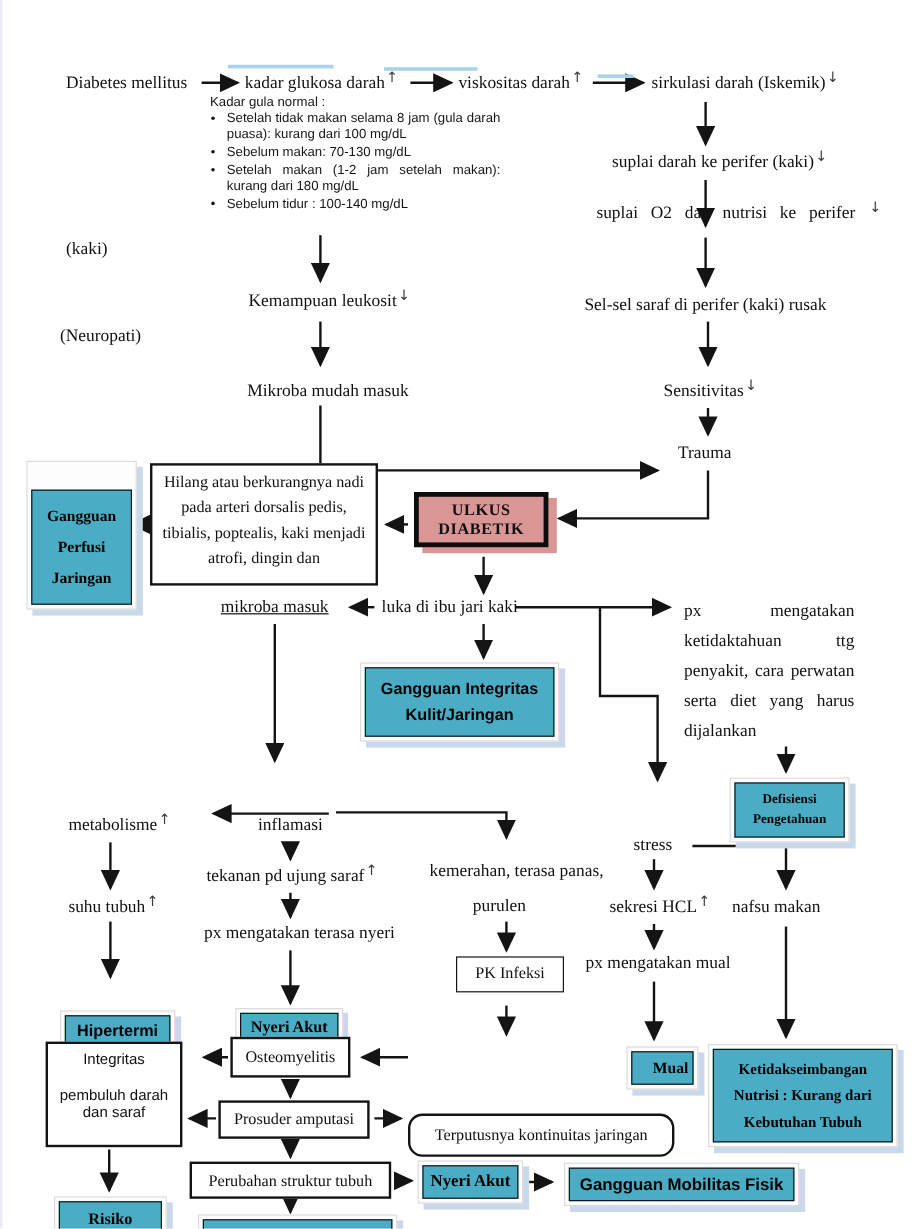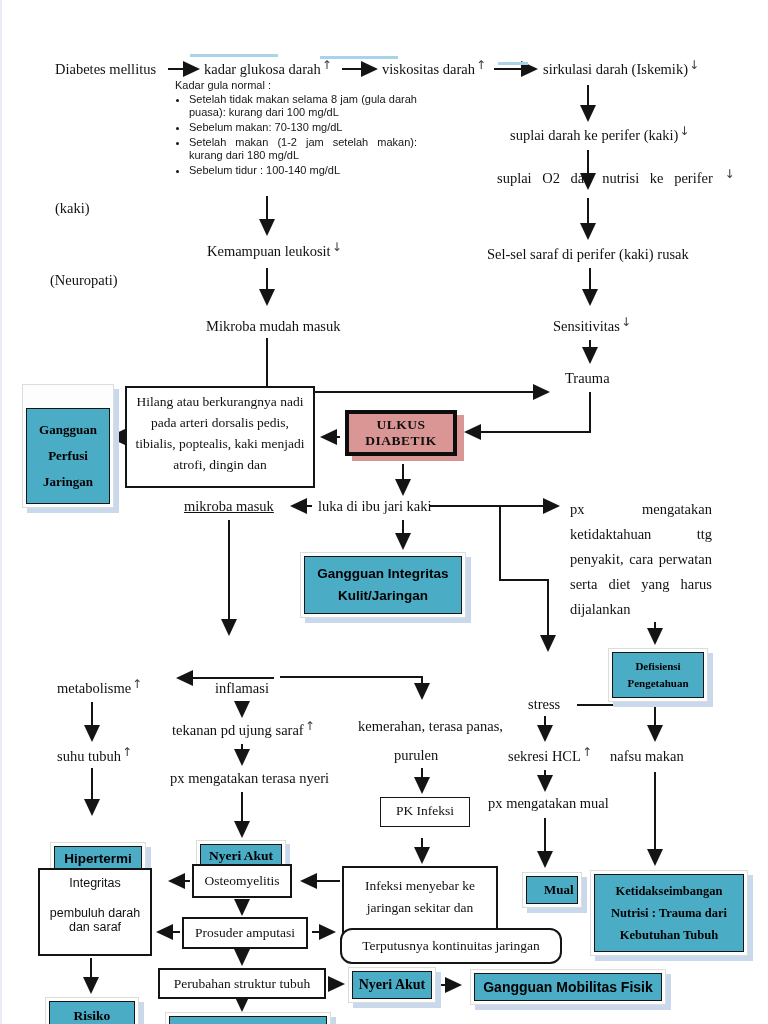--- a/index.html
+++ b/index.html
@@ -165,28 +165,27 @@
   </div>
 
   <div class="wbox" style="left:38px;top:868px;width:114px;height:88px;font-family:'Liberation Sans',sans-serif;font-size:12.5px;padding-top:6px;">
     <div style="margin-bottom:16px;">Integritas</div>
     <div>pembuluh darah</div>
     <div>dan saraf</div>
   </div>
 
   <div class="wbox" style="left:192px;top:864px;width:100px;height:34px;line-height:30px;">Osteomyelitis</div>
 
-  <div class="wbox" style="left:342px;top:866px;width:156px;height:70px;line-height:22px;padding-top:7px;">Infeksi menyebar ke jaringan sekitar dan</div>
 
   <div class="chip" style="left:522px;top:872px;">
     <div class="in serifb" style="width:52px;padding:5px 17px;font-size:13px;">Mual</div>
   </div>
 
   <div class="chip" style="left:590px;top:870px;">
-    <div class="in serifb" style="width:150px;padding:5px 4px;font-size:12.5px;line-height:22px;">Ketidakseimbangan Nutrisi : Trauma dari Kebutuhan Tubuh</div>
+    <div class="in serifb" style="width:150px;padding:5px 4px;font-size:12.5px;line-height:22px;">Ketidakseimbangan Nutrisi : Kurang dari Kebutuhan Tubuh</div>
   </div>
 
   <div class="wbox" style="left:182px;top:917px;width:126px;height:32px;line-height:28px;">Prosuder amputasi</div>
 
   <div class="wbox" style="left:340px;top:928px;width:222px;height:36px;line-height:32px;border-radius:12px;">Terputusnya kontinuitas jaringan</div>
 
   <div class="wbox" style="left:158px;top:968px;width:168px;height:31px;line-height:27px;">Perubahan struktur tubuh</div>
 
   <div class="chip" style="left:348px;top:967px;">
     <div class="in serifb" style="width:80px;padding:5px 2px;font-size:14px;">Nyeri Akut</div>

